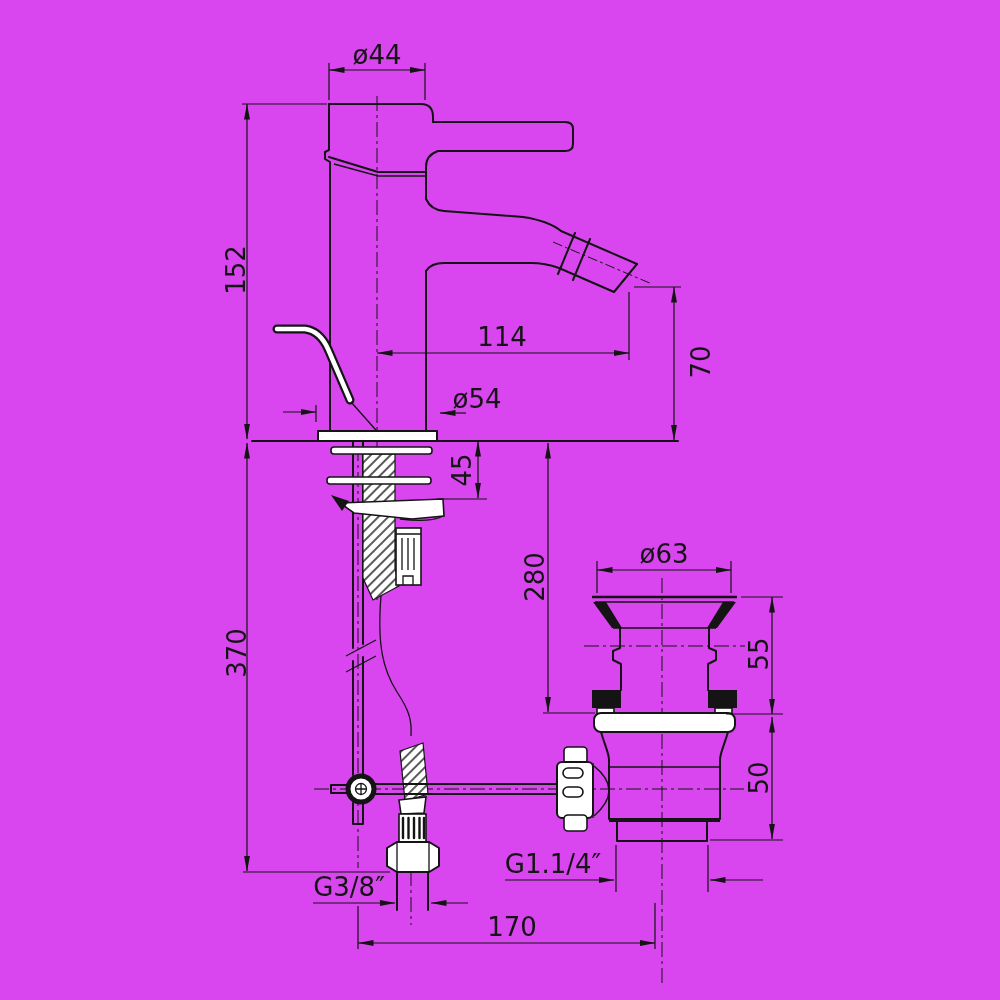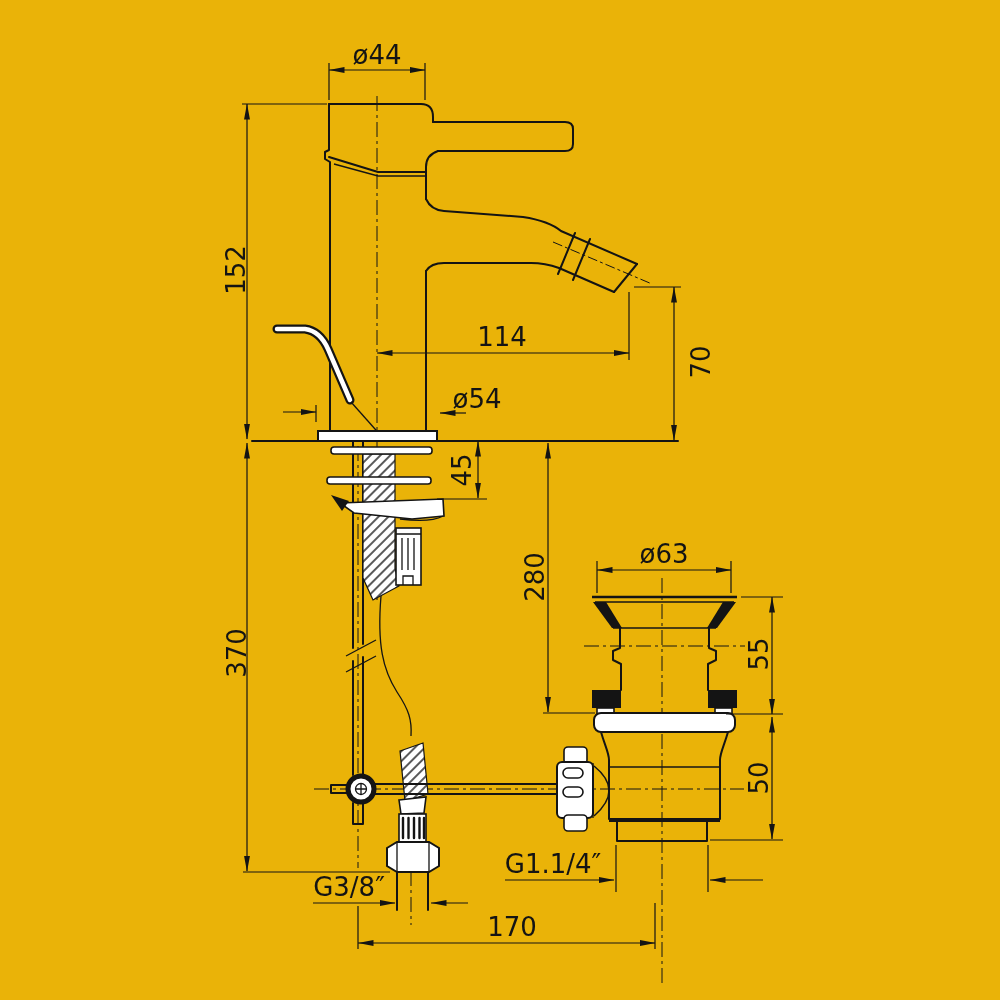--- a/index.html
+++ b/index.html
@@ -1,16 +1,16 @@
 <!DOCTYPE html>
 <html><head>
 <meta charset="utf-8">
 <style>
   html,body{margin:0;padding:0;background:#ffffff;}
-  .stage{position:relative;width:1000px;height:1000px;background:#eab308;overflow:hidden;}
+  .stage{position:relative;width:1000px;height:1000px;background:#d946ef;overflow:hidden;}
   svg{position:absolute;left:0;top:0;}
   text{font-family:"DejaVu Sans","Liberation Sans",sans-serif;font-size:26px;fill:#141414;}
   .o  {stroke:#141414;fill:none;stroke-width:2;stroke-linecap:round;stroke-linejoin:round;}
   .o25{stroke:#141414;fill:none;stroke-width:2.6;}
   .tk {stroke:#141414;fill:none;stroke-width:4;}
   .th {stroke:#141414;fill:none;stroke-width:1.3;}
   .wf {fill:#ffffff;stroke:#141414;stroke-width:2;}
   .wf2{fill:#ffffff;stroke:#141414;stroke-width:1.6;}
   .bf {fill:#141414;stroke:none;}
   .cl {stroke:#141414;stroke-width:1;fill:none;stroke-dasharray:15 4 3 4;}

